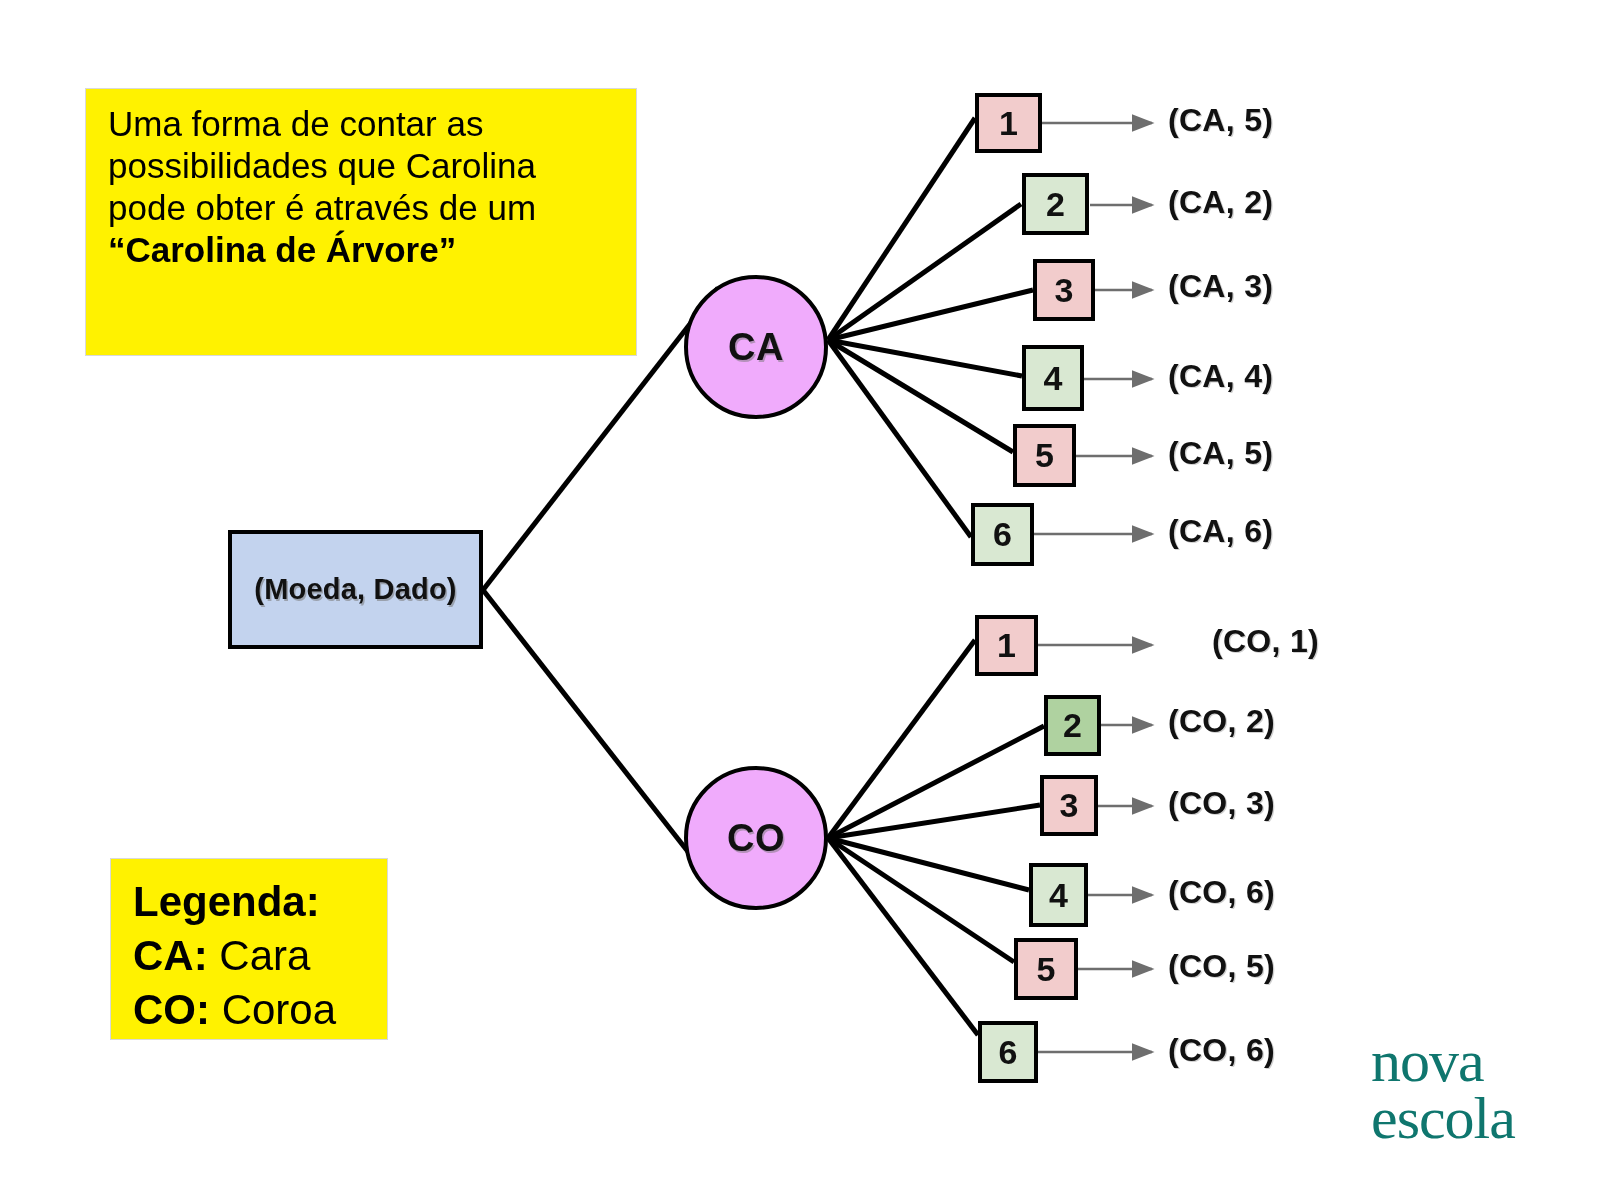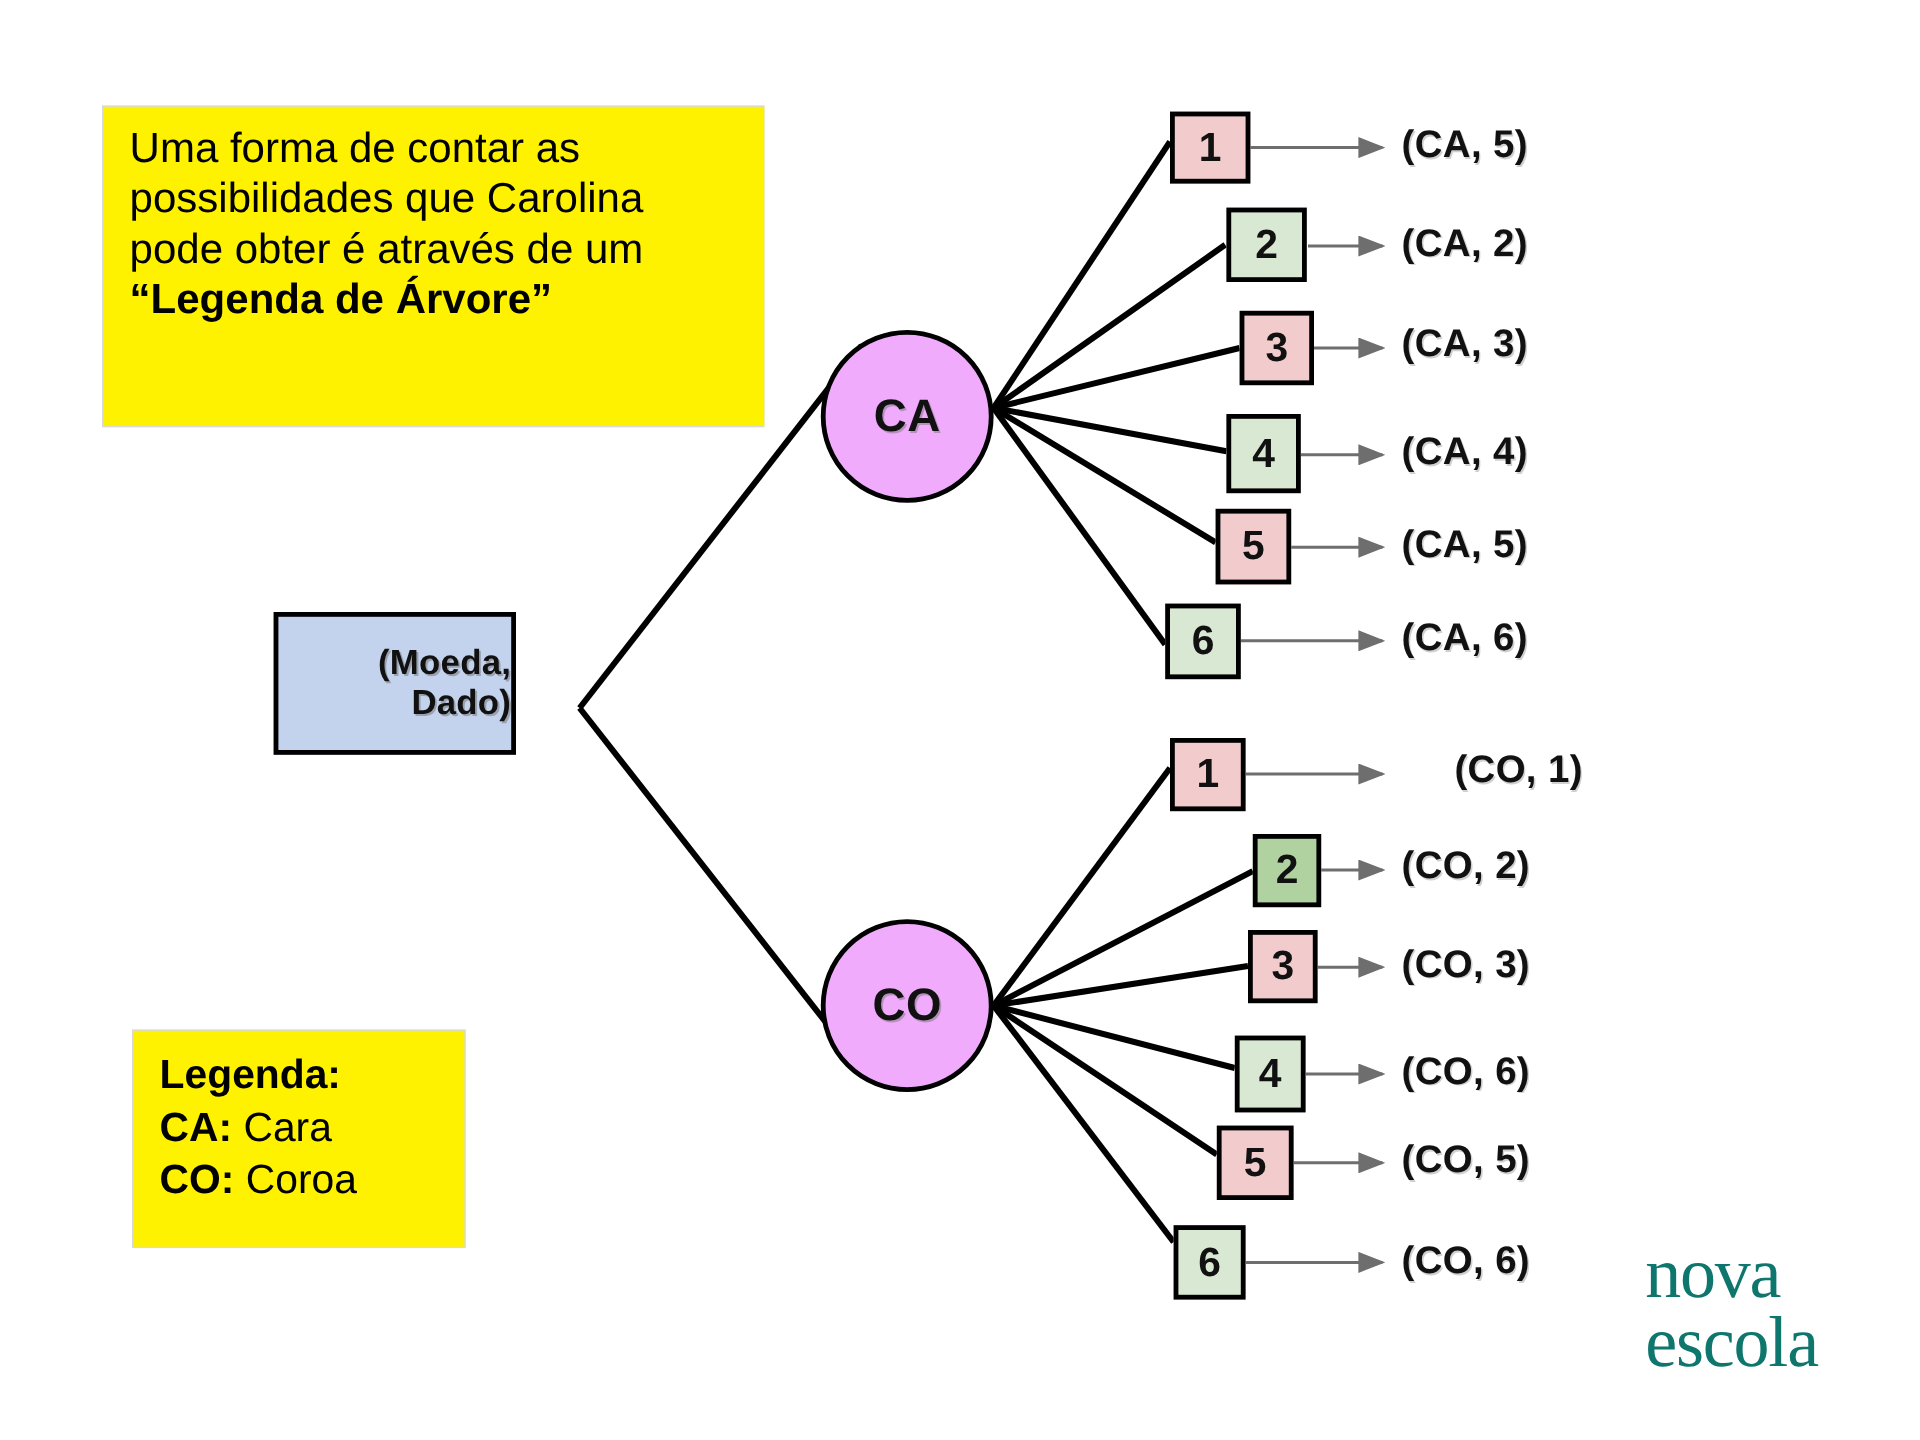--- a/index.html
+++ b/index.html
@@ -33,21 +33,21 @@
   }
   .note-line {
     color: #000000;
     font-size: 35px;
     line-height: 1.20;
     white-space: nowrap;
   }
   .note-line.bold { font-weight: bold; }
   .legend-line {
     color: #000000;
-    font-size: 34px;
+    font-size: 42px;
     line-height: 1.28;
     white-space: nowrap;
   }
   .legend-line .lg-key { font-weight: bold; text-align: right; }
   .legend-title { font-weight: bold; }
 
   
   .root-box {
     position: absolute;
     background: #C3D3EE;
@@ -163,36 +163,36 @@
     <line x1="1098" y1="806" x2="1152" y2="806" stroke="#6E6E6E" stroke-width="2.5" marker-end="url(#arrowGray)"></line>
     <line x1="1088" y1="895" x2="1152" y2="895" stroke="#6E6E6E" stroke-width="2.5" marker-end="url(#arrowGray)"></line>
     <line x1="1078" y1="969" x2="1152" y2="969" stroke="#6E6E6E" stroke-width="2.5" marker-end="url(#arrowGray)"></line>
     <line x1="1038" y1="1052" x2="1152" y2="1052" stroke="#6E6E6E" stroke-width="2.5" marker-end="url(#arrowGray)"></line>
   </svg>
 
   <div class="note-box" style="left:85px; top:88px; width:552px; height:268px;">
     <div class="note-line">Uma forma de contar as</div>
     <div class="note-line">possibilidades que Carolina</div>
     <div class="note-line">pode obter é através de um</div>
-    <div class="note-line bold">“Legenda de Árvore”</div>
+    <div class="note-line bold">“Carolina de Árvore”</div>
   </div>
 
   <div class="note-box" style="left:110px; top:858px; width:278px; height:182px; padding:16px 20px 16px 22px;">
     <div class="legend-line legend-title">Legenda:</div>
     <div class="legend-line">
       <span class="lg-key">CA:</span>
       <span>Cara</span>
     </div>
     <div class="legend-line">
       <span class="lg-key">CO:</span>
       <span>Coroa</span>
     </div>
   </div>
 
-  <div class="root-box" style="left:228px; top:510px; width:202px; height:119px;text-align:right;">
+  <div class="root-box" style="left:228px; top:530px; width:255px; height:119px;">
     <span class="root-label">(Moeda, Dado)</span>
   </div>
 
   <div class="circle-node" style="left:684px; top:275px; width:144px; height:144px;">
     <span class="circle-label">CA</span>
   </div>
 
   <div class="circle-node" style="left:684px; top:766px; width:144px; height:144px;">
     <span class="circle-label">CO</span>
   </div>

